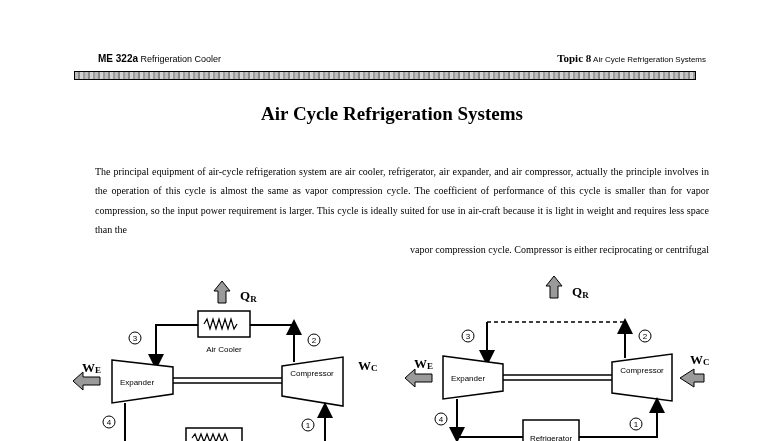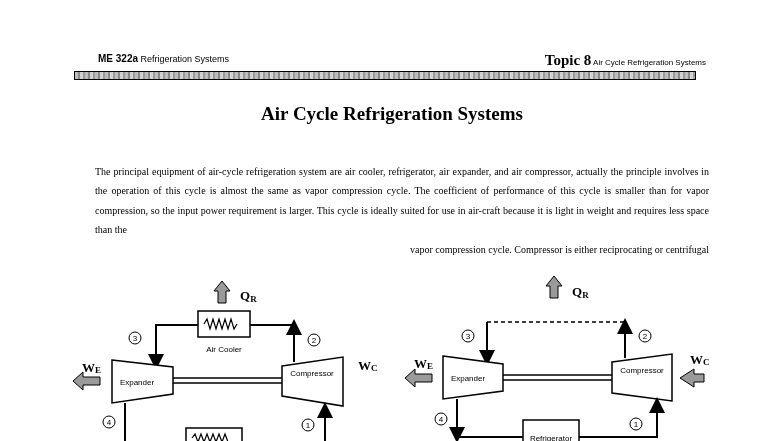--- a/index.html
+++ b/index.html
@@ -1,34 +1,34 @@
 <!DOCTYPE html>
 <html><head>
 <meta charset="utf-8">
 <style>
   html, body { margin:0; padding:0; background:#ffffff; }
   body { width:784px; height:441px; overflow:hidden; position:relative; font-family:"Liberation Serif", serif; color:#000; }
   .hdr-left { position:absolute; left:98px; top:53px; font-family:"Liberation Sans", sans-serif; font-size:9px; }
   .hdr-left b { font-weight:bold; font-size:10px; }
   .hdr-right { position:absolute; right:78px; top:52px; font-size:8px; font-family:"Liberation Sans", sans-serif; }
-  .hdr-right b { font-family:"Liberation Serif", serif; font-size:15px; font-weight:bold; }
+  .hdr-right b { font-family:"Liberation Serif", serif; font-size:11px; font-weight:bold; }
   .bar { position:absolute; left:74px; top:71px; width:620px; height:7px; border:1px solid #000;
          background: repeating-linear-gradient(90deg,#bdbdbd 0 3px,#8a8a8a 3px 5px,#d2d2d2 5px 8px,#9c9c9c 8px 10px); }
   .title { position:absolute; left:0; width:784px; top:103px; text-align:center; font-size:19px; font-weight:bold; }
   .para { position:absolute; left:95px; top:162px; width:614px; font-size:10px; line-height:19.4px; text-align:justify; }
   .para .last { text-align:right; }
   svg { position:absolute; left:0; top:0; }
   .svgtext { font-family:"Liberation Sans", sans-serif; }
 </style>
 </head>
 <body>
 
 <div class="hdr-left">
   <b>ME 322a</b>
-  <span>Refrigeration Systems</span>
+  <span>Refrigeration Cooler</span>
 </div>
 <div class="hdr-right">
   <b>Topic 8</b>
   <span>Air Cycle Refrigeration Systems</span>
 </div>
 <div class="bar"></div>
 
 <div class="title">Air Cycle Refrigeration Systems</div>
 
 <div class="para">

